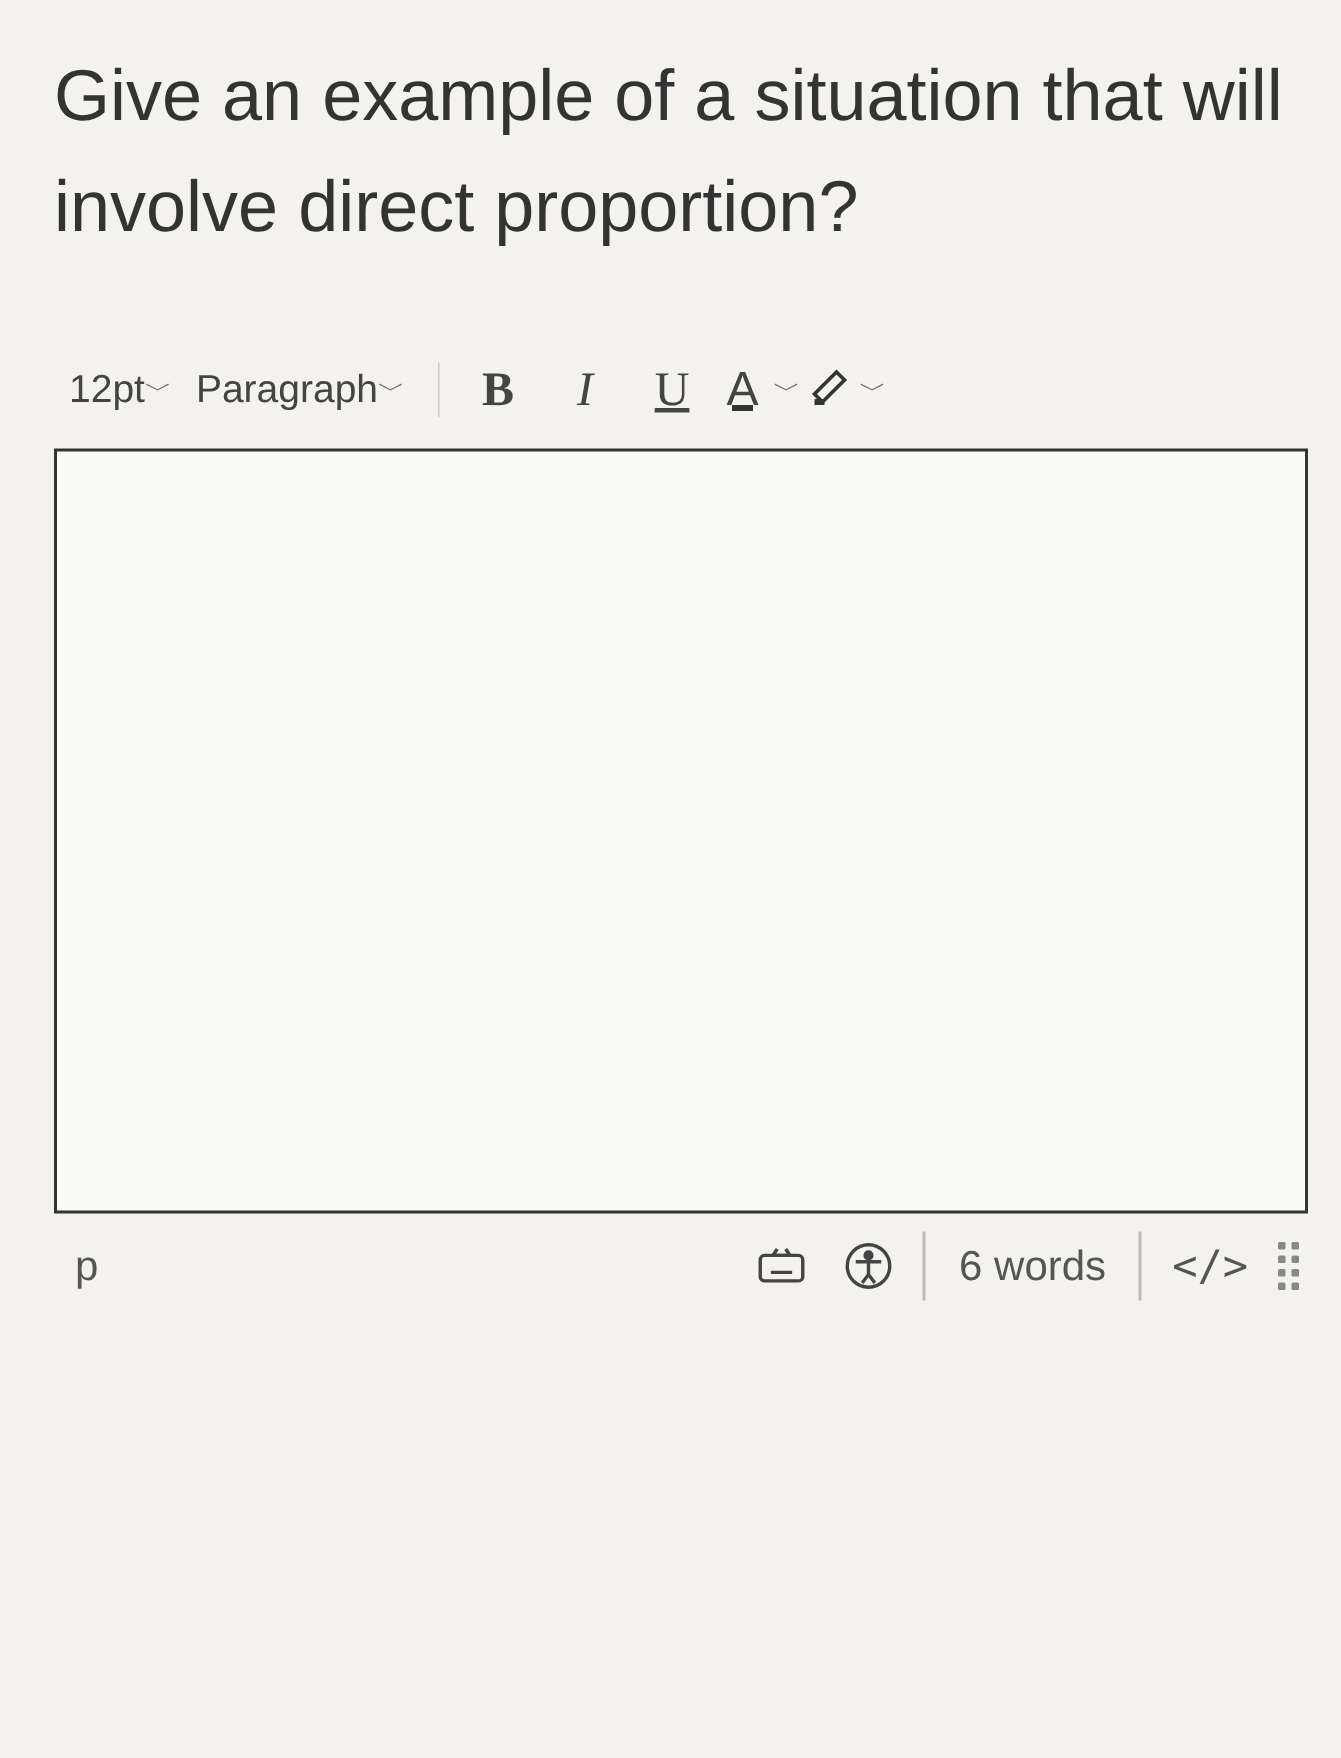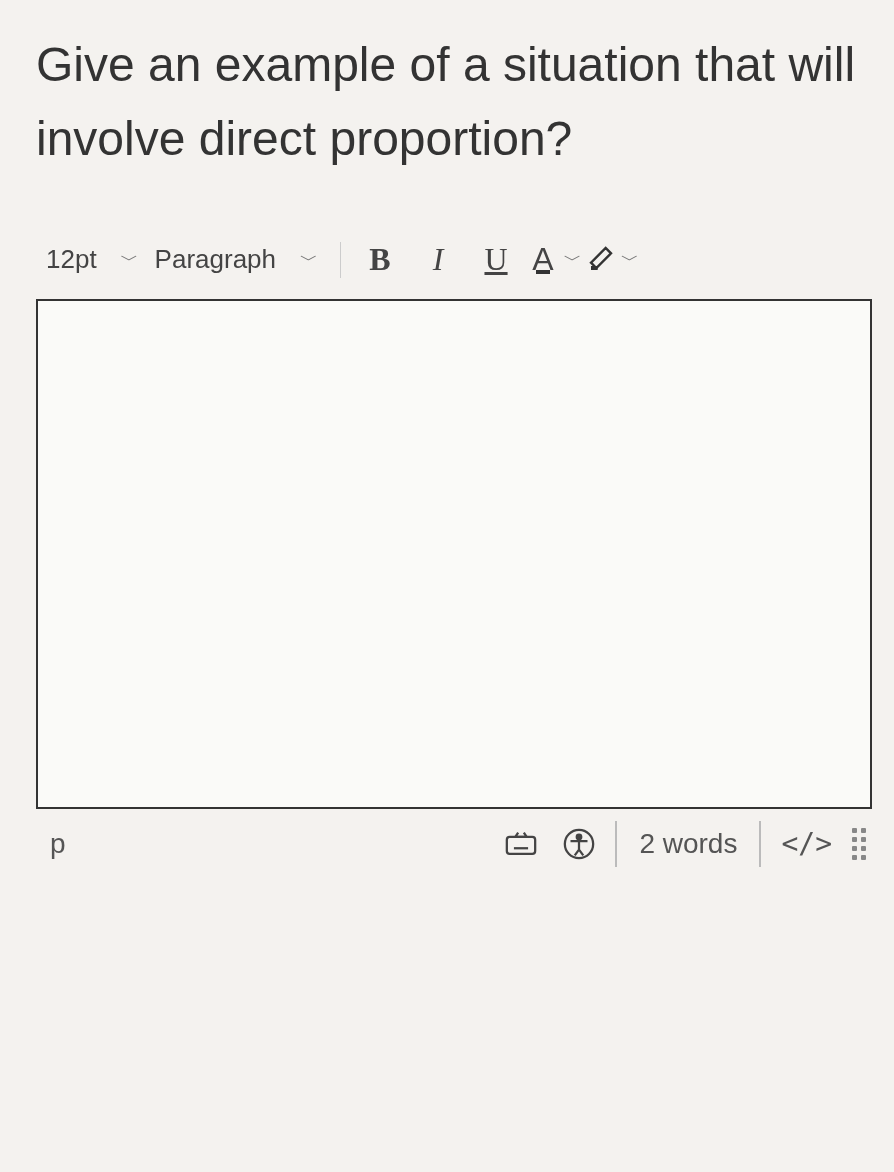--- a/index.html
+++ b/index.html
@@ -33,21 +33,21 @@
       display: flex;
       align-items: center;
       gap: 8px;
       padding: 14px 4px 12px 10px;
       font-size: 26px;
       color: #444;
     }
     .toolbar .select {
       display: flex;
       align-items: center;
-      gap: 24px;
+      gap: 0;
       padding-right: 8px;
       cursor: pointer;
     }
     .toolbar .chev { font-size: 18px; color: #777; }
     .toolbar .divider {
       width: 1px; height: 36px;
       background: #ccc;
       margin: 0 6px;
     }
     .fmt-btn {
@@ -168,21 +168,21 @@
 
     <div class="icon-btn a11y-icon">
       <svg viewBox="0 0 24 24">
           <circle class="outer" cx="12" cy="12" r="10"></circle>
           <circle cx="12" cy="7" r="1.6" fill="#444"></circle>
           <path d="M6 10h12M12 10v6M12 16l-3 4M12 16l3 4" stroke="#444"></path>
         </svg>
     </div>
 
     <div class="sep"></div>
-    <div class="words">2 words</div>
+    <div class="words">6 words</div>
     <div class="sep"></div>
     <div class="code">&lt;/&gt;</div>
 
     <div class="drag-handle">
       <span></span>
         <span></span>
         <span></span>
         <span></span>
         <span></span>
         <span></span>

